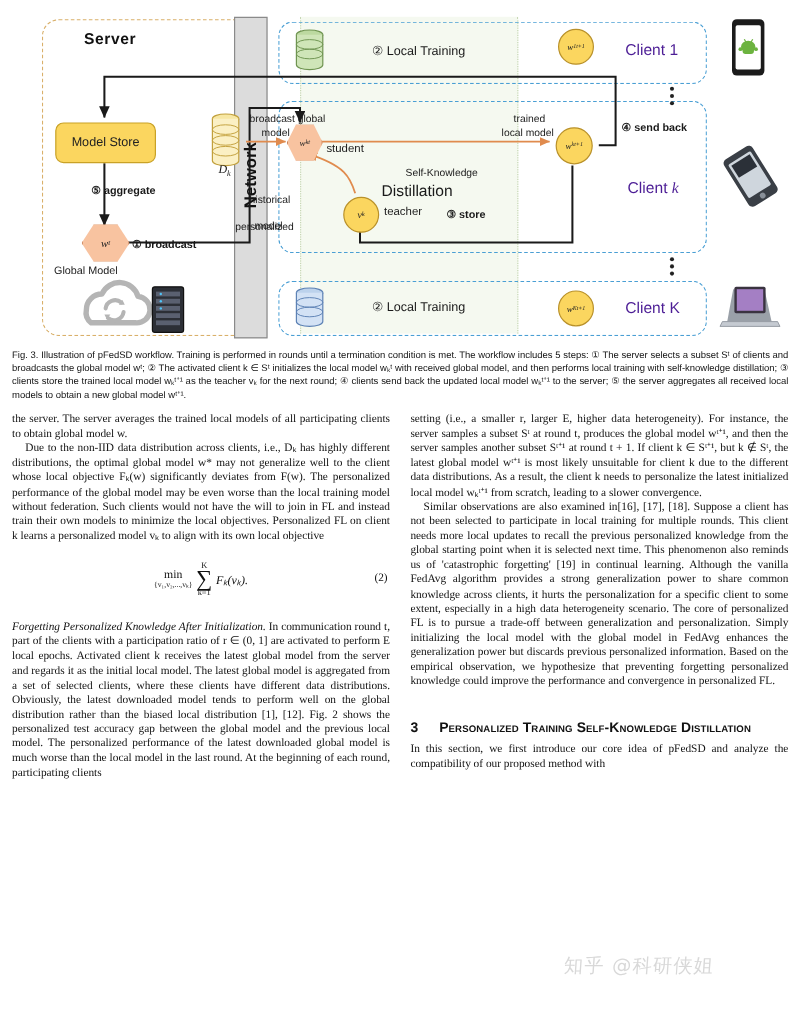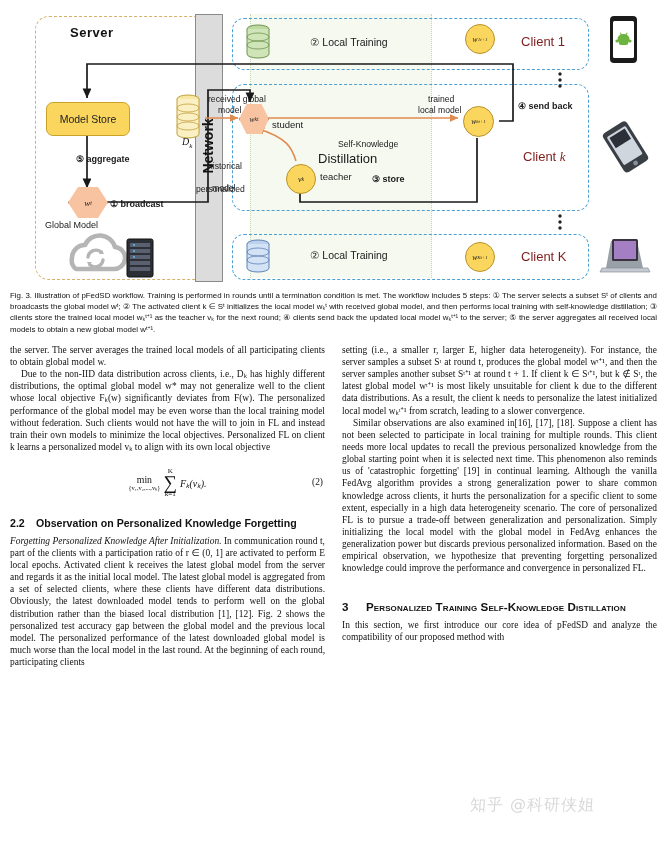--- a/index.html
+++ b/index.html
@@ -46,21 +46,21 @@
     background:#eef5e4;opacity:.55;border-left:1px dotted #9ab87a;border-right:1px dotted #9ab87a;}
 
   .lt-txt{position:absolute;font-family:"Liberation Sans",sans-serif;font-size:10.5px;}
 
   .node{position:absolute;display:flex;align-items:center;justify-content:center;
     font-family:"Liberation Serif",serif;font-style:italic;font-size:9px;color:#222;}
   .circ{border-radius:50%;background:#fbd65f;border:1.3px solid #b9912a;}
   .hexa{background:#f8c3a0;border:1.3px solid #c8835a;
     clip-path:polygon(25% 3%,75% 3%,100% 50%,75% 97%,25% 97%,0% 50%);}
 
-  .clientname{position:absolute;font-family:"Liberation Sans",sans-serif;font-size:13px;color:#7f1d1d;}
+  .clientname{position:absolute;font-family:"Liberation Sans",sans-serif;font-size:13px;color:#4c1d95;}
   .clientname i{font-family:"Liberation Serif",serif;font-style:italic;}
 
   
   .caption{margin-top:6px;width:647px;font-family:"Liberation Sans",sans-serif;
     font-size:7.9px;line-height:1.42;text-align:justify;color:#111;}
 
   
   .cols{display:flex;gap:17px;margin-top:9px;width:647px;}
   .col{width:315px;}
   p.tx{margin:0;font-size:9.45px;line-height:1.285;text-align:justify;
@@ -229,21 +229,21 @@
     <div class="lbl b" style="left:362px;top:168px;font-size:9px;">③ store</div>
     <div class="lbl b" style="left:508px;top:95px;font-size:9px;">④ send back</div>
 
     <div class="lbl lt-txt" style="left:300px;top:30px;">② Local Training</div>
     <div class="lbl lt-txt" style="left:300px;top:243px;">② Local Training</div>
 
     <div class="lbl it" style="left:172px;top:130px;font-size:10px;">
       <span>D</span><sub style="font-size:7px">k</sub>
     </div>
 
-    <div class="lbl" style="left:198px;top:88px;font-size:8.6px;">received global</div>
+    <div class="lbl" style="left:198px;top:88px;font-size:8.6px;">broadcast global</div>
     <div class="lbl" style="left:208px;top:99px;font-size:8.6px;">model</div>
 
     <div class="lbl" style="left:418px;top:88px;font-size:8.6px;">trained</div>
     <div class="lbl" style="left:408px;top:99px;font-size:8.6px;">local model</div>
 
     <div class="node hexa" style="left:229px;top:97px;width:28px;height:30px;">
       <span style="font-size:7.5px">w</span>
         <sub style="font-size:5.5px">k</sub>
         <sup style="font-size:5.5px">t</sup>
     </div>
@@ -305,23 +305,20 @@
         </span>
         <span class="sumblk">
           <span>K</span>
           <span class="big">∑</span>
           <span>k=1</span>
         </span>
         <span class="mth" style="font-size:10px">Fₖ(vₖ).</span>
         <span class="eqnum">(2)</span>
       </div>
 
-      <h2 class="sec">
-        <span class="n">2.2</span><span class="t">Observation on Personalized Knowledge Forgetting</span>
-      </h2>
 
       <p class="tx"><span class="it">Forgetting Personalized Knowledge After Initialization.</span><span> In communication round t, part of the clients with a participation ratio of r ∈ (0, 1] are activated to perform E local epochs. Activated client k receives the latest global model from the server and regards it as the initial local model. The latest global model is aggregated from a set of selected clients, where these clients have different data distributions. Obviously, the latest downloaded model tends to perform well on the global distribution rather than the biased local distribution [1], [12]. Fig. 2 shows the personalized test accuracy gap between the global model and the previous local model. The personalized performance of the latest downloaded global model is much worse than the local model in the last round. At the beginning of each round, participating clients</span></p>
     </div>
 
     <div class="col">
       <p class="tx">setting (i.e., a smaller r, larger E, higher data heterogeneity). For instance, the server samples a subset Sᵗ at round t, produces the global model wᵗ⁺¹, and then the server samples another subset Sᵗ⁺¹ at round t + 1. If client k ∈ Sᵗ⁺¹, but k ∉ Sᵗ, the latest global model wᵗ⁺¹ is most likely unsuitable for client k due to the different data distributions. As a result, the client k needs to personalize the latest initialized local model wₖᵗ⁺¹ from scratch, leading to a slower convergence.</p>
       <p class="tx ind">Similar observations are also examined in[16], [17], [18]. Suppose a client has not been selected to participate in local training for multiple rounds. This client needs more local updates to recall the previous personalized knowledge from the global starting point when it is selected next time. This phenomenon also reminds us of 'catastrophic forgetting' [19] in continual learning. Although the vanilla FedAvg algorithm provides a strong generalization power to share common knowledge across clients, it hurts the personalization for a specific client to some extent, especially in a high data heterogeneity scenario. The core of personalized FL is to pursue a trade-off between generalization and personalization. Simply initializing the local model with the global model in FedAvg enhances the generalization power but discards previous personalized information. Based on the empirical observation, we hypothesize that preventing forgetting personalized knowledge could improve the performance and convergence in personalized FL.</p>
 
       <h2 class="sec3">
         <span class="n">3</span><span class="t">Personalized Training Self-Knowledge Distillation</span>

